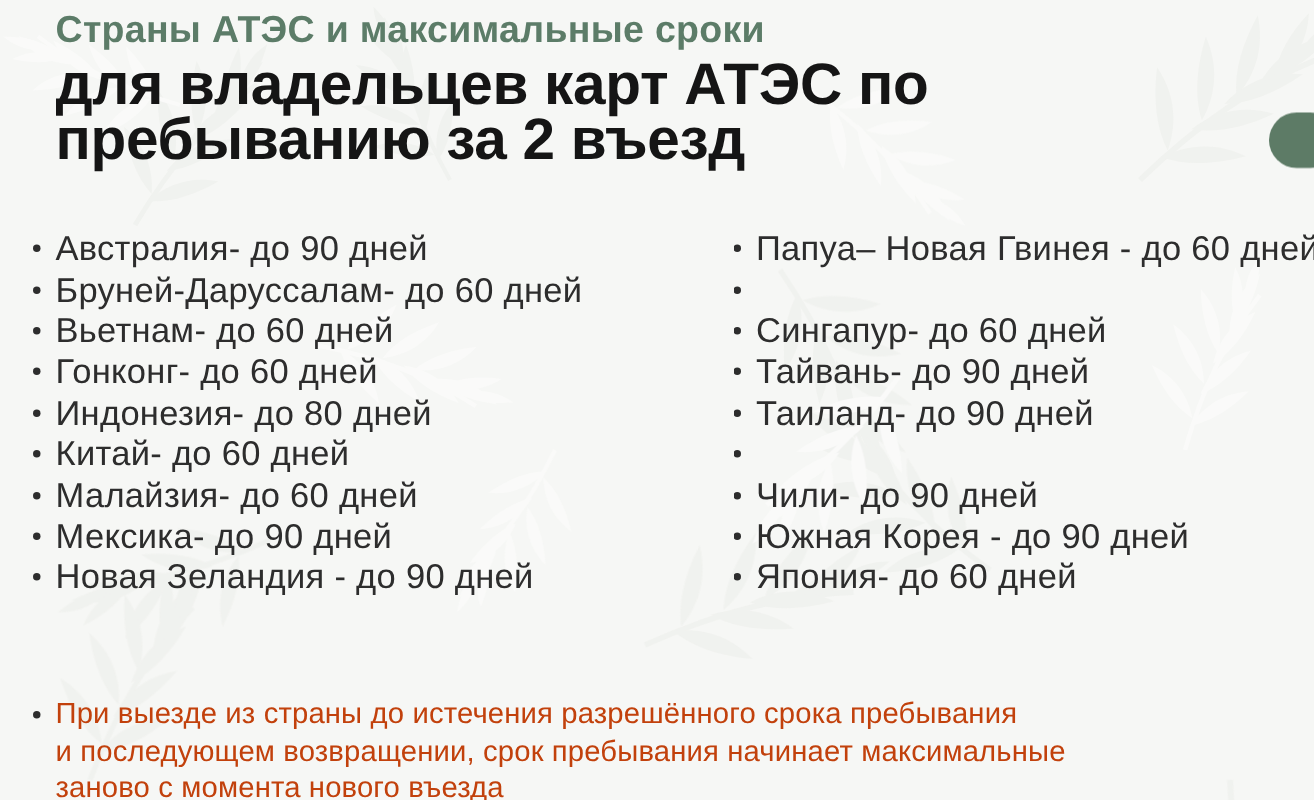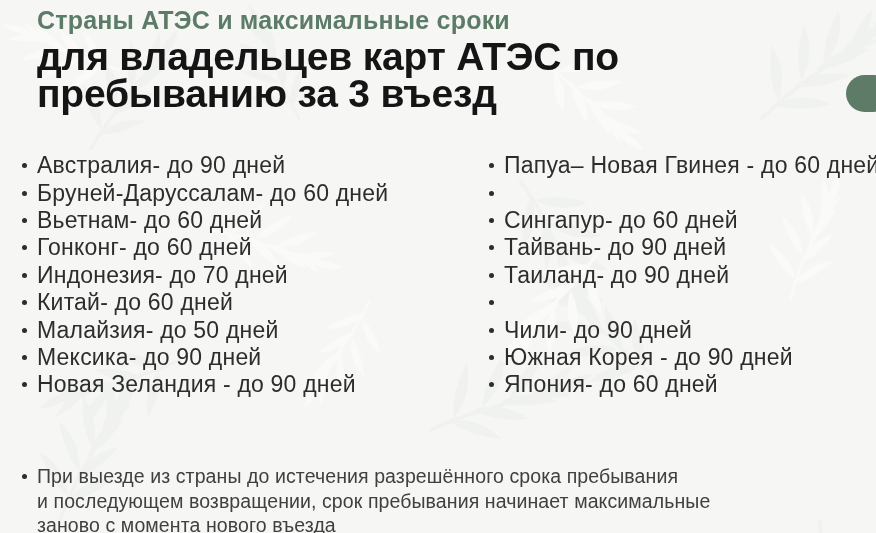--- a/index.html
+++ b/index.html
@@ -55,21 +55,21 @@
   }
 
   
   .note {
     position:absolute; left:22px; top:464px;
     display:flex; align-items:flex-start; z-index:1;
   }
   .note .dot { margin-top:10px; }
   .note-lines div {
     font-size:19.5px; line-height:24.5px; font-weight:500;
-    letter-spacing:0.1px; color:#404040; white-space:nowrap;
+    letter-spacing:0.1px; color:#c2410c; white-space:nowrap;
   }
 </style>
 </head>
 <body>
 
 <div class="slide">
 
   <svg class="bg-pattern" viewBox="0 0 876 533" xmlns="http://www.w3.org/2000/svg">
     <defs>
       <g id="leaf">
@@ -108,21 +108,21 @@
         <use href="#frond" transform="translate(120,70) rotate(-80) scale(1.1)"></use>
         <use href="#frond" transform="translate(540,60) rotate(120) scale(1.2)"></use>
       </g>
     </g>
   </svg>
 
   <div class="header content">
     <div class="title-green">Страны АТЭС и максимальные сроки</div>
     <div class="title-black">
       <div>для владельцев карт АТЭС по</div>
-      <div>пребыванию за 3 въезд</div>
+      <div>пребыванию за 2 въезд</div>
     </div>
   </div>
 
   <div class="green-pill"></div>
 
   <ul class="country-list left">
     <li>
         <span class="dot"></span>
         <span>Австралия- до 90 дней</span>
       </li>
@@ -133,29 +133,29 @@
     <li>
         <span class="dot"></span>
         <span>Вьетнам- до 60 дней</span>
       </li>
     <li>
         <span class="dot"></span>
         <span>Гонконг- до 60 дней</span>
       </li>
     <li>
         <span class="dot"></span>
-        <span>Индонезия- до 70 дней</span>
+        <span>Индонезия- до 80 дней</span>
       </li>
     <li>
         <span class="dot"></span>
         <span>Китай- до 60 дней</span>
       </li>
     <li>
         <span class="dot"></span>
-        <span>Малайзия- до 50 дней</span>
+        <span>Малайзия- до 60 дней</span>
       </li>
     <li>
         <span class="dot"></span>
         <span>Мексика- до 90 дней</span>
       </li>
     <li>
         <span class="dot"></span>
         <span>Новая Зеландия - до 90 дней</span>
       </li>
   </ul>

